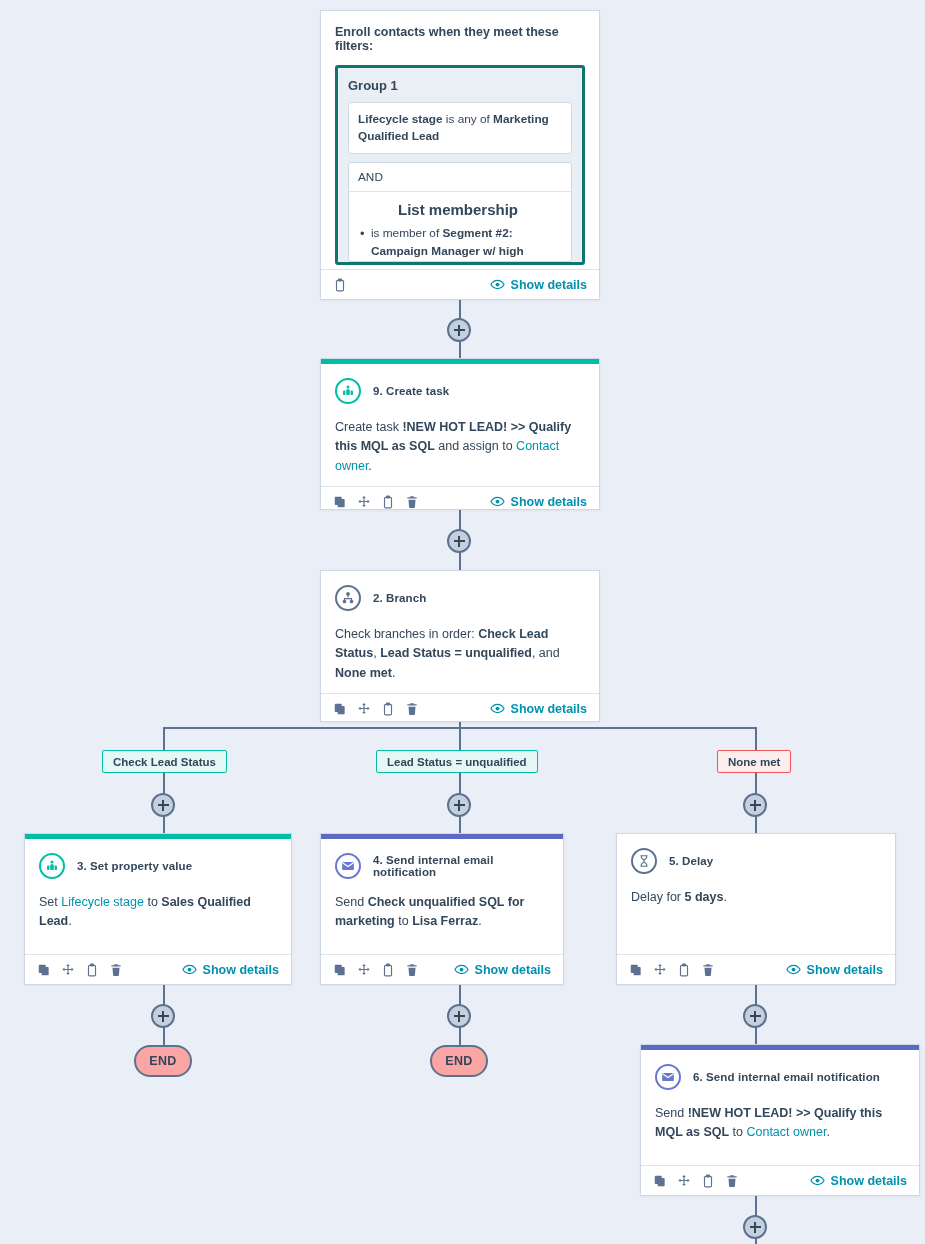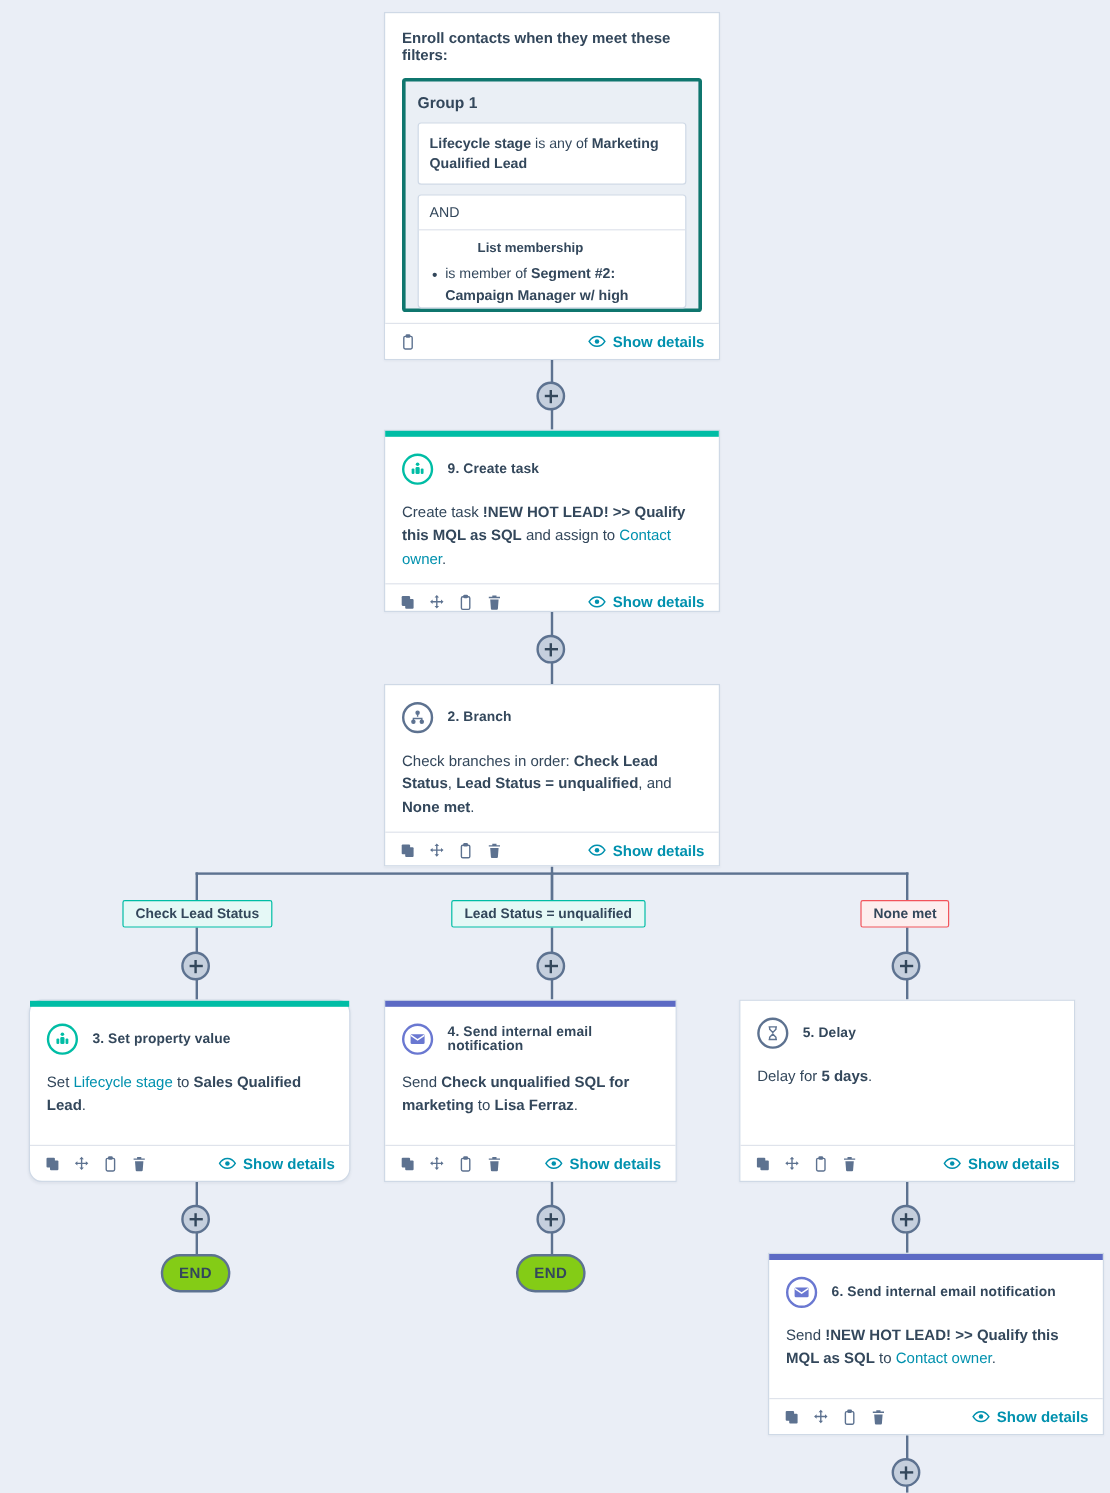--- a/index.html
+++ b/index.html
@@ -20,21 +20,21 @@
     background: #c5cfdd; border: 2px solid #5d7290;
     display: flex; align-items: center; justify-content: center;
     cursor: pointer;
   }
   .plus::before, .plus::after { content: ""; position: absolute; background: #33475b; }
   .plus::before { width: 11px; height: 2px; }
   .plus::after  { width: 2px; height: 11px; }
 
   .endnode {
     position: absolute; width: 58px; height: 32px; border-radius: 16px;
-    background: #84cc16; border: 2px solid #5d7290;
+    background: #fca5a5; border: 2px solid #5d7290;
     display: flex; align-items: center; justify-content: center;
     font-size: 12.5px; font-weight: bold; color: #33475b; letter-spacing: .4px;
   }
 
   
   .card {
     position: absolute; background: #fff;
     border: 1px solid #cfd9e6;
     display: flex; flex-direction: column;
     box-shadow: 0 1px 2px rgba(45,62,80,.06);
@@ -83,21 +83,21 @@
     padding: 8px 9px; margin-bottom: 8px;
     font-size: 11.8px; line-height: 1.45; color: #33475b;
   }
   .fbox b { font-weight: bold; }
   .fblock { background:#fff; border: 1px solid #cfd9e6; border-radius: 3px; }
   .fblock-head {
     padding: 7px 9px; border-bottom: 1px solid #dfe3eb;
     font-size: 11.8px; color: #33475b; font-weight: 500;
   }
   .fblock-body { padding: 9px 9px 0 9px; }
-  .fblock-body .lbl { font-size: 11px; font-weight: bold; color: #33475b; margin-bottom: 7px; padding-left: 40px; }
+  .fblock-body .lbl { font-size: 15px; font-weight: bold; color: #33475b; margin-bottom: 7px; padding-left: 40px; }
   .fblock-body ul { list-style: none; }
   .fblock-body li {
     font-size: 11.8px; line-height: 1.5; color: #33475b;
     padding-left: 13px; position: relative;
   }
   .fblock-body li::before {
     content: "•"; position: absolute; left: 2px; top: -1px; font-size: 13px;
   }
   .fblock-body li b { font-weight: bold; }
   .clip-fade { overflow: hidden; }
@@ -304,21 +304,21 @@
     <span>Lead Status = unqualified</span>
   </div>
   <div class="blabel no" style="left:717px; top:750px;">
     <span>None met</span>
   </div>
 
   <div class="plus" style="left:151px; top:793px;"></div>
   <div class="plus" style="left:447px; top:793px;"></div>
   <div class="plus" style="left:743px; top:793px;"></div>
 
-  <div class="card" style="left:24px; top:833px; width:268px; height:152px;border-radius:11px;">
+  <div class="card" style="left:24px; top:833px; width:268px; height:152px;">
     <div class="topbar" style="background:#00bda5;"></div>
     <div class="card-body">
       <div class="card-head">
         <div class="nodeicon teal">
           <svg viewBox="0 0 24 24" fill="currentColor">
             <circle cx="12" cy="5" r="2.6"></circle>
               <rect x="9" y="9" width="6" height="10" rx="2"></rect>
             <rect x="3.5" y="11" width="4" height="8" rx="1.6"></rect>
               <rect x="16.5" y="11" width="4" height="8" rx="1.6"></rect>
           </svg>

